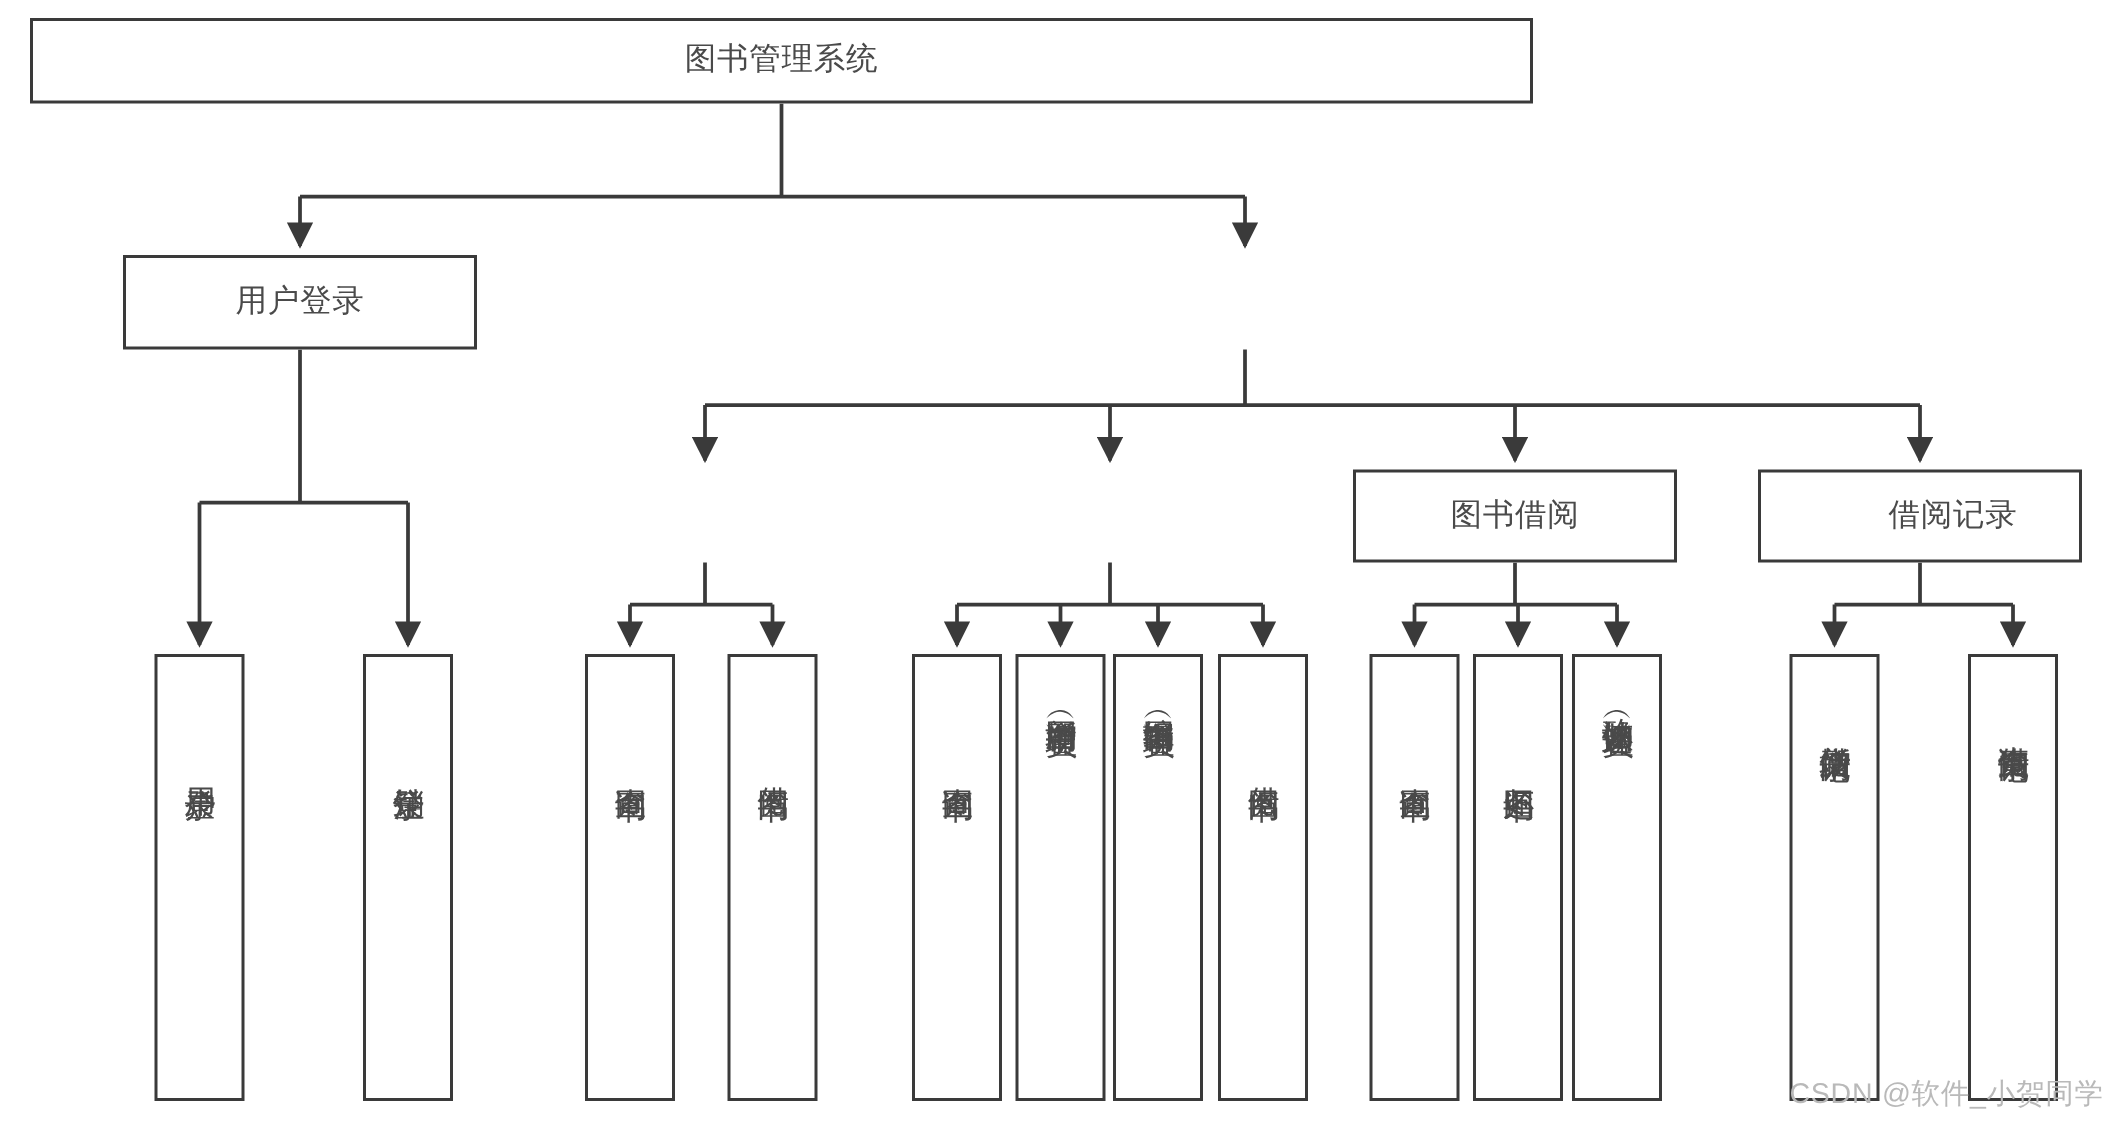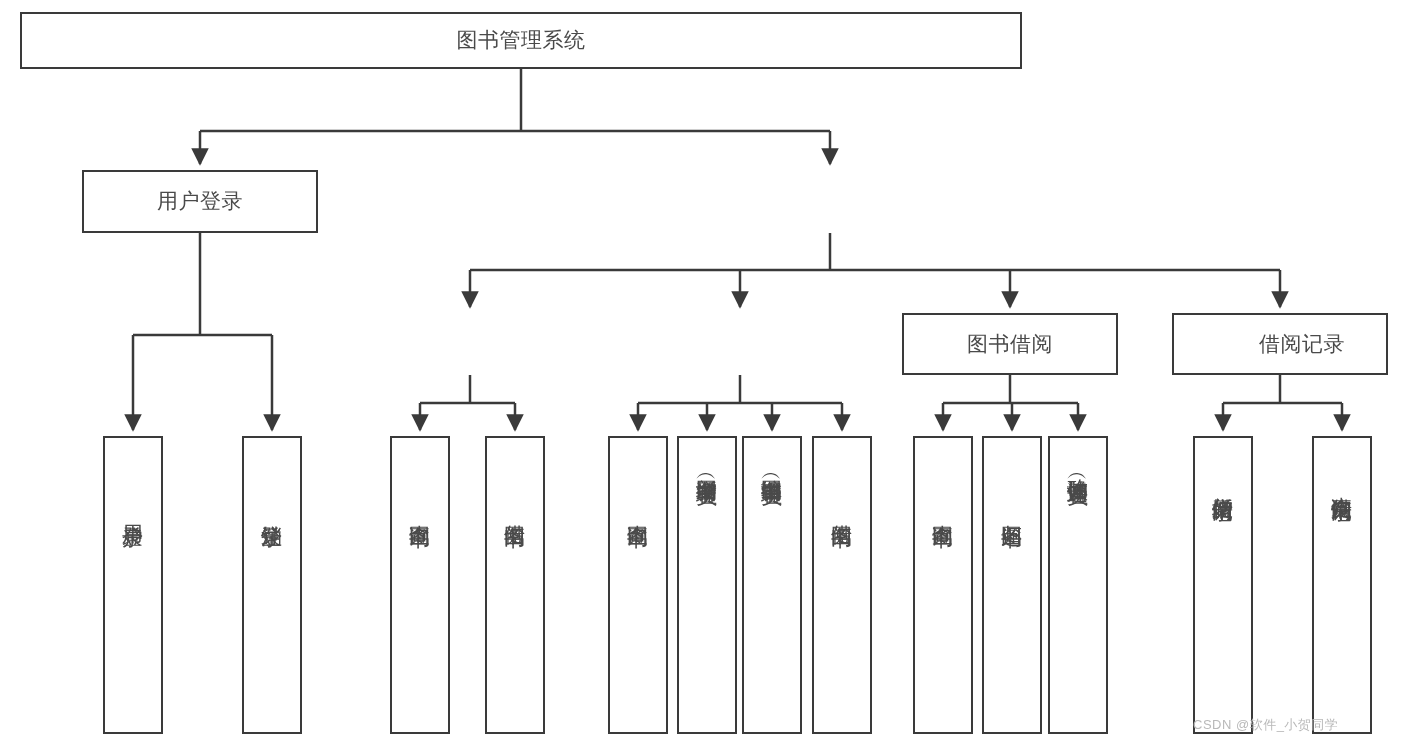--- a/index.html
+++ b/index.html
@@ -63,21 +63,21 @@
     padding-top: 62px;
   }
   .node.vert.tall .label {
     padding-top: 16px;
   }
   .node.vert.tall2 .label {
     padding-top: 34px;
   }
   .watermark {
     position: absolute;
-    font-size: 13px;
+    font-size: 19px;
     color: #b9b9b9;
     white-space: nowrap;
     letter-spacing: 0.5px;
   }
 </style>
 </head>
 <body>
 
 <div id="canvas">
 

